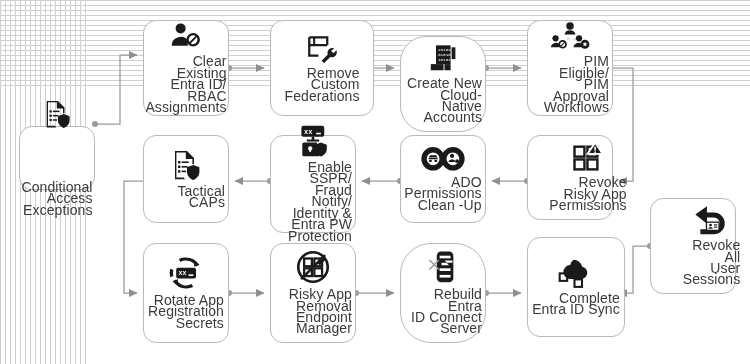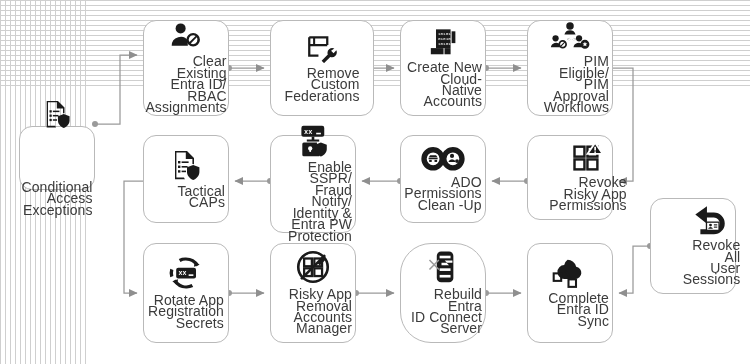--- a/index.html
+++ b/index.html
@@ -150,21 +150,21 @@
         <path d="M3.4 4.6 h19.2 v8.2 M3.4 4.6 v19.4 h9.8 M3.4 12.8 h19.2"></path>
         <path d="M8.6 4.6 v8.2" stroke-width="2.2"></path>
         <path d="M30.2 16.4 a5.2 5.2 0 0 0 -7 6.5 l-6.6 6.6 2.6 2.6 6.6 -6.6 a5.2 5.2 0 0 0 6.5 -7 l-3 3 -2.6 -2.6 Z" fill="#1a1a1a" stroke="none"></path>
       </svg>
     </div>
     <div class="lbl">Remove
 Custom
 Federations</div>
   </div>
 
-  <div class="node" style="left:400px;top:20px;width:86px;height:96px;">
+  <div class="node" style="left:400px;top:36px;width:86px;height:96px;border-radius:26px;">
     <div class="ico">
       <svg width="30" height="30" viewBox="0 0 32 32" fill="#1a1a1a">
         <path d="M8.5 2.5 h15.6 v20 h-15.6 Z"></path>
         <g fill="#ffffff" font-family="'Liberation Mono', monospace" font-size="4.6">
           <text x="10.6" y="9">10101</text>
             <text x="10.6" y="14">01010</text>
             <text x="10.6" y="19">10101</text>
         </g>
         <path d="M25.2 4.6 h4 v12.6 h-4 Z"></path>
         <path d="M3 22.5 h13.6 v6.6 H3 Z"></path>
@@ -298,21 +298,21 @@
           <rect x="8.6" y="9" width="8.2" height="8.2"></rect>
           <rect x="19.4" y="9" width="8.2" height="8.2"></rect>
           <rect x="8.6" y="19.4" width="8.2" height="8.2"></rect>
           <rect x="19.4" y="19.4" width="8.2" height="8.2"></rect>
         </g>
         <path d="M5.4 30.8 L30.8 5.4" stroke="#1a1a1a" stroke-width="2.8"></path>
         <path d="M22.4 13.6 l6.4 -6.4 2.8 2.8 -6.4 6.4 Z" fill="#1a1a1a"></path>
       </svg>
     </div>
     <div class="lbl">Risky App Removal
-Accounts Manager</div>
+Endpoint Manager</div>
   </div>
 
   <div class="node" style="left:400px;top:243px;width:86px;height:100px;border-radius:31px;">
     <div class="ico">
       <svg width="32" height="34" viewBox="0 0 34 36" fill="#1a1a1a">
         <rect x="10.4" y="1.6" width="17.6" height="32.6" rx="4.6"></rect>
         <rect x="13.4" y="6" width="11.6" height="2.8" fill="#ffffff"></rect>
         <rect x="13.4" y="19.4" width="11.6" height="2.8" fill="#ffffff"></rect>
         <rect x="13.4" y="26.4" width="11.6" height="2.8" fill="#ffffff"></rect>
         <path d="M18.8 11 h8.2 v2.6 h-6.2 l2.6 2.6 h-8 v-2.6 h5.8 Z" fill="#ffffff"></path>
@@ -320,21 +320,21 @@
           <path d="M2.6 10.6 L12.6 20.6"></path>
           <path d="M12.6 10.6 L2.6 20.6"></path>
         </g>
       </svg>
     </div>
     <div class="lbl">Rebuild Entra
 ID Connect
 Server</div>
   </div>
 
-  <div class="node" style="left:527px;top:243px;width:86px;height:100px;">
+  <div class="node" style="left:527px;top:237px;width:98px;height:100px;">
     <div class="ico">
       <svg width="36" height="30" viewBox="0 0 38 32" fill="#1a1a1a">
         <path d="M16.4 2 a9.4 9.4 0 0 1 9.2 7.2 a6.6 6.6 0 0 1 -0.9 13.1 H13.2 a7.4 7.4 0 0 1 -0.4 -14.8 a9.4 9.4 0 0 1 3.6 -5.5 Z"></path>
         <g fill="none" stroke="#1a1a1a" stroke-width="2.2">
           <rect x="1.6" y="16.4" width="8" height="8"></rect>
           <rect x="17.4" y="22.8" width="8" height="8"></rect>
           <path d="M9.6 20.4 L17.8 20.4 L21.4 22.8"></path>
           <path d="M14 14.4 L19 20"></path>
         </g>
       </svg>

